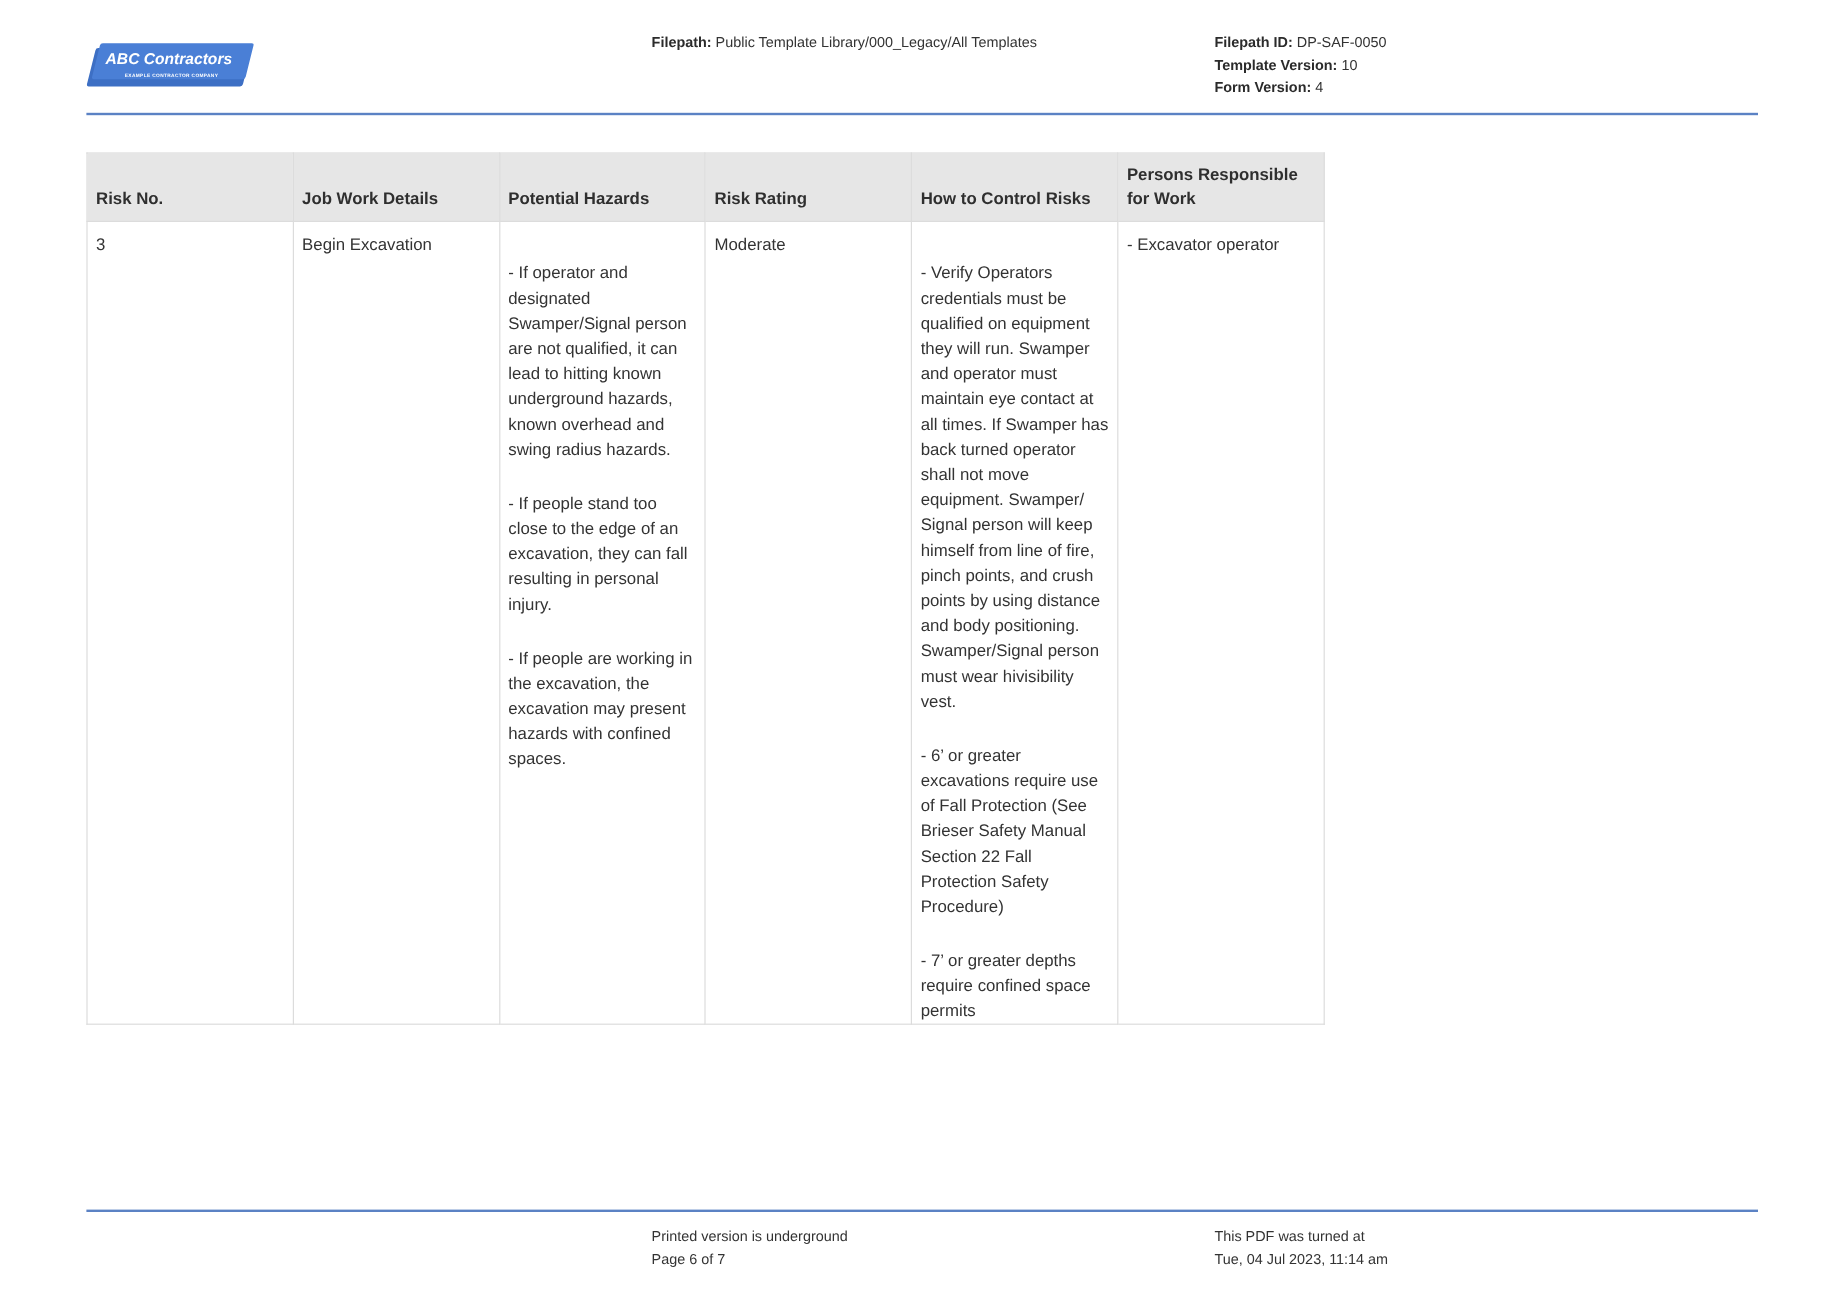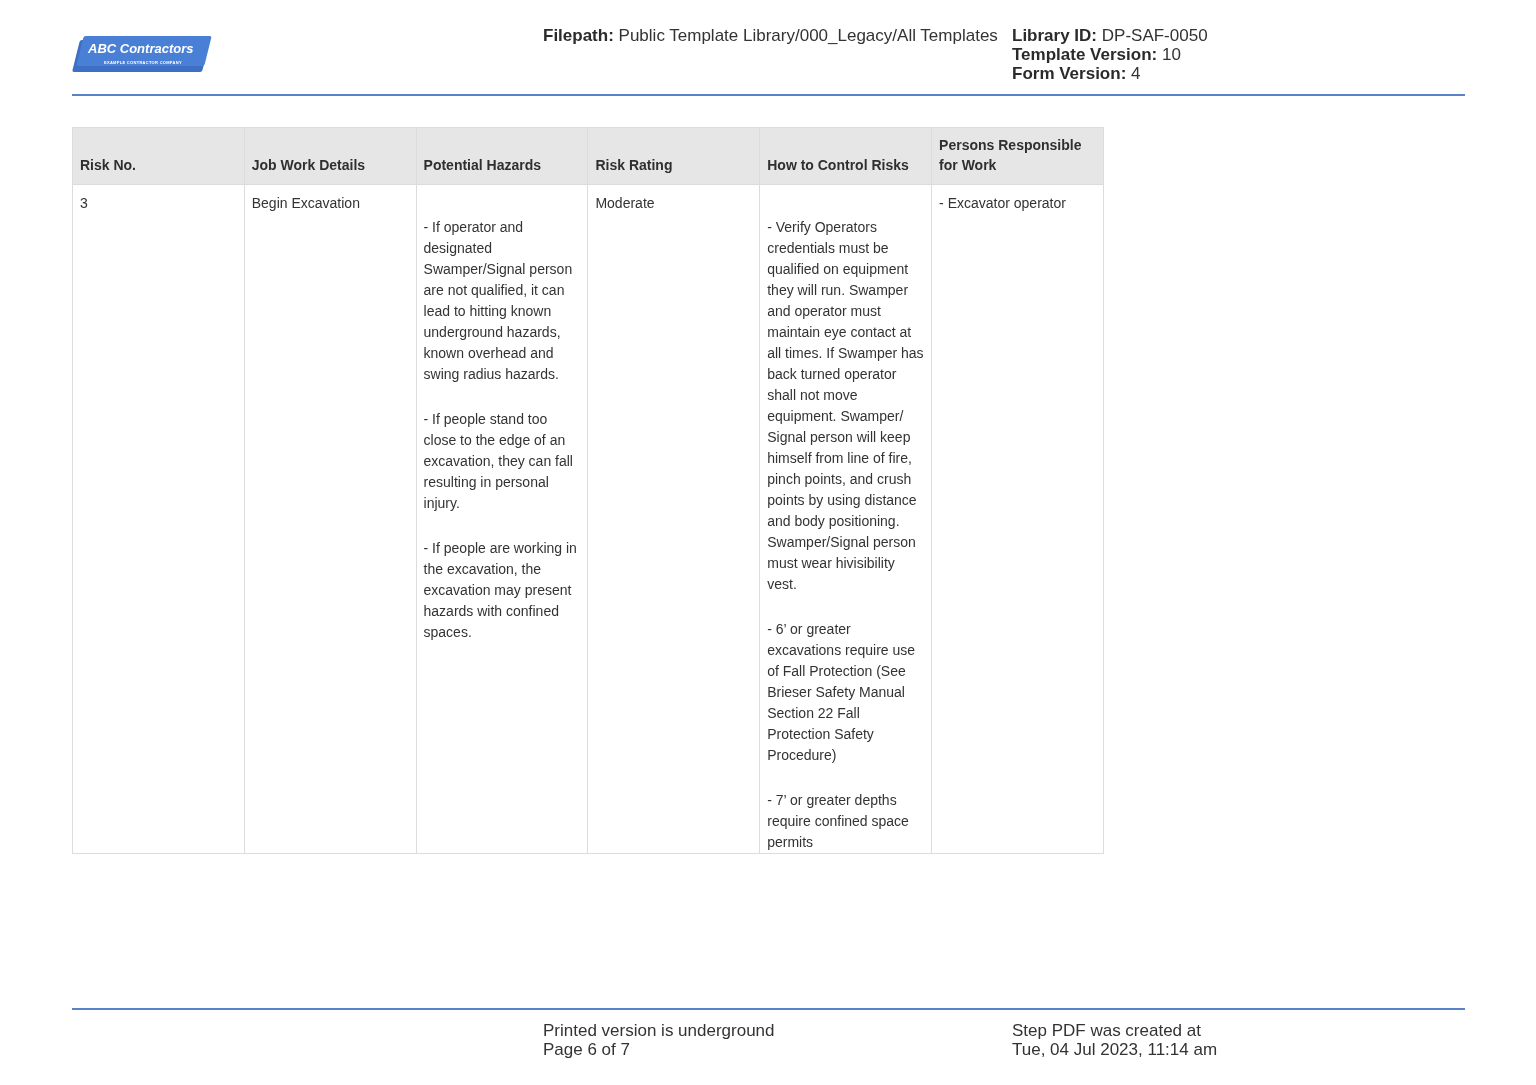--- a/index.html
+++ b/index.html
@@ -21,21 +21,21 @@
     }
     .logo .name {
       position: absolute; left: 14px; top: 5px; color: #ffffff;
       font-weight: bold; font-style: italic; font-size: 13px; white-space: nowrap;
     }
     .logo .tag {
       position: absolute; left: 30px; top: 24px; color: #ffffff;
       font-size: 4px; font-weight: bold; letter-spacing: 0.3px; white-space: nowrap;
     }
     .meta {
-      position: absolute; font-size: 17px; line-height: 19px; color: #333333;
+      position: absolute; font-size: 12px; line-height: 19px; color: #333333;
     }
     .meta b { font-weight: bold; color: #2b2b2b; }
     .filepath { left: 543px; top: 26px; }
     .template-info { left: 1012px; top: 26px; }
     .template-info div { line-height: 19px; }
     .rule {
       position: absolute; left: 72px; width: 1393px; height: 2px; background: #5b82c4;
     }
     .rule.top { top: 94px; }
     .rule.bottom { top: 1008px; }
@@ -68,21 +68,21 @@
   <span class="tag">EXAMPLE CONTRACTOR COMPANY</span>
 </div>
 
 <div class="meta filepath">
   <b>Filepath:</b>
   <span>Public Template Library/000_Legacy/All Templates</span>
 </div>
 
 <div class="meta template-info">
   <div>
-    <b>Library ID:</b>
+    <b>Filepath ID:</b>
     <span>DP-SAF-0050</span>
   </div>
   <div>
     <b>Template Version:</b>
     <span>10</span>
   </div>
   <div>
     <b>Form Version:</b>
     <span>4</span>
   </div>
@@ -130,15 +130,15 @@
 </table>
 
 <div class="rule bottom"></div>
 
 <div class="meta footer-left">
   <div>Printed version is underground</div>
   <div>Page 6 of 7</div>
 </div>
 
 <div class="meta footer-right">
-  <div>Step PDF was created at</div>
+  <div>This PDF was turned at</div>
   <div>Tue, 04 Jul 2023, 11:14 am</div>
 </div>
 
 </body></html>

